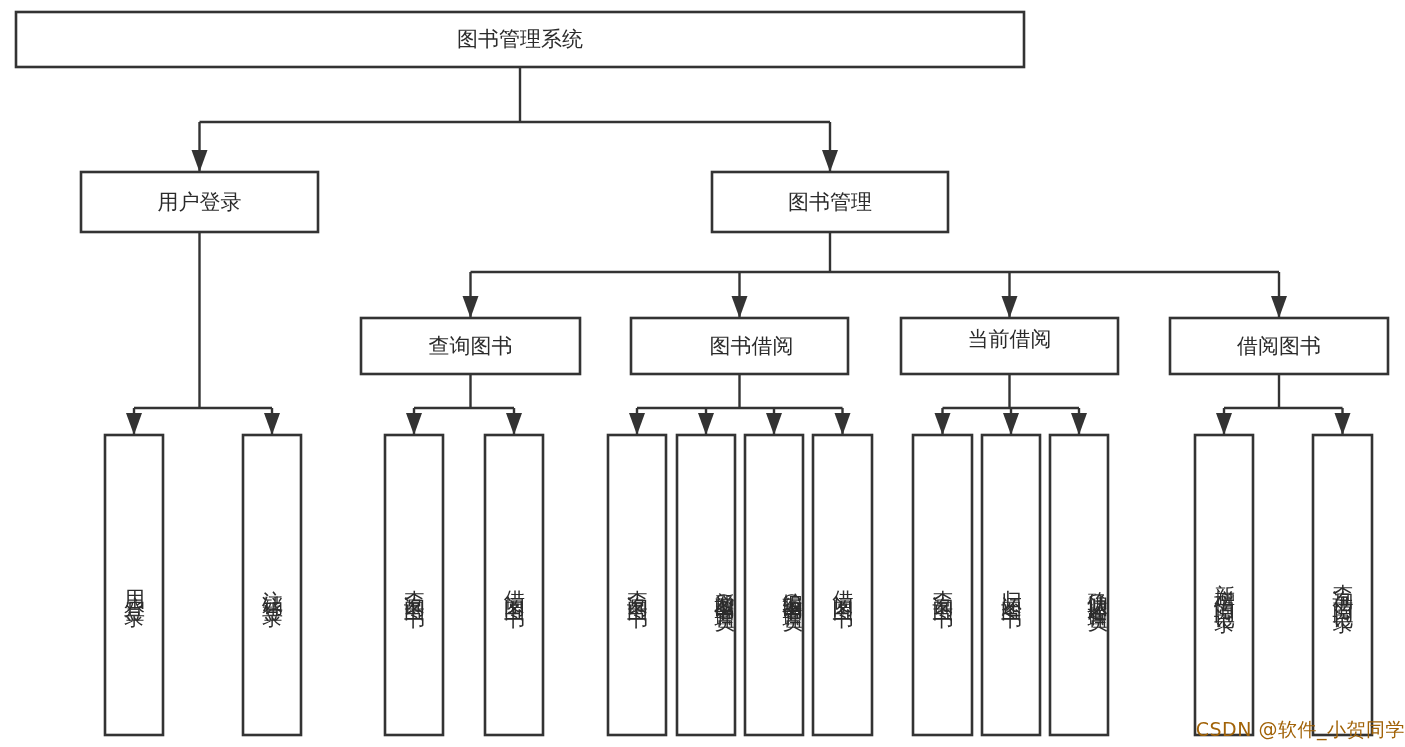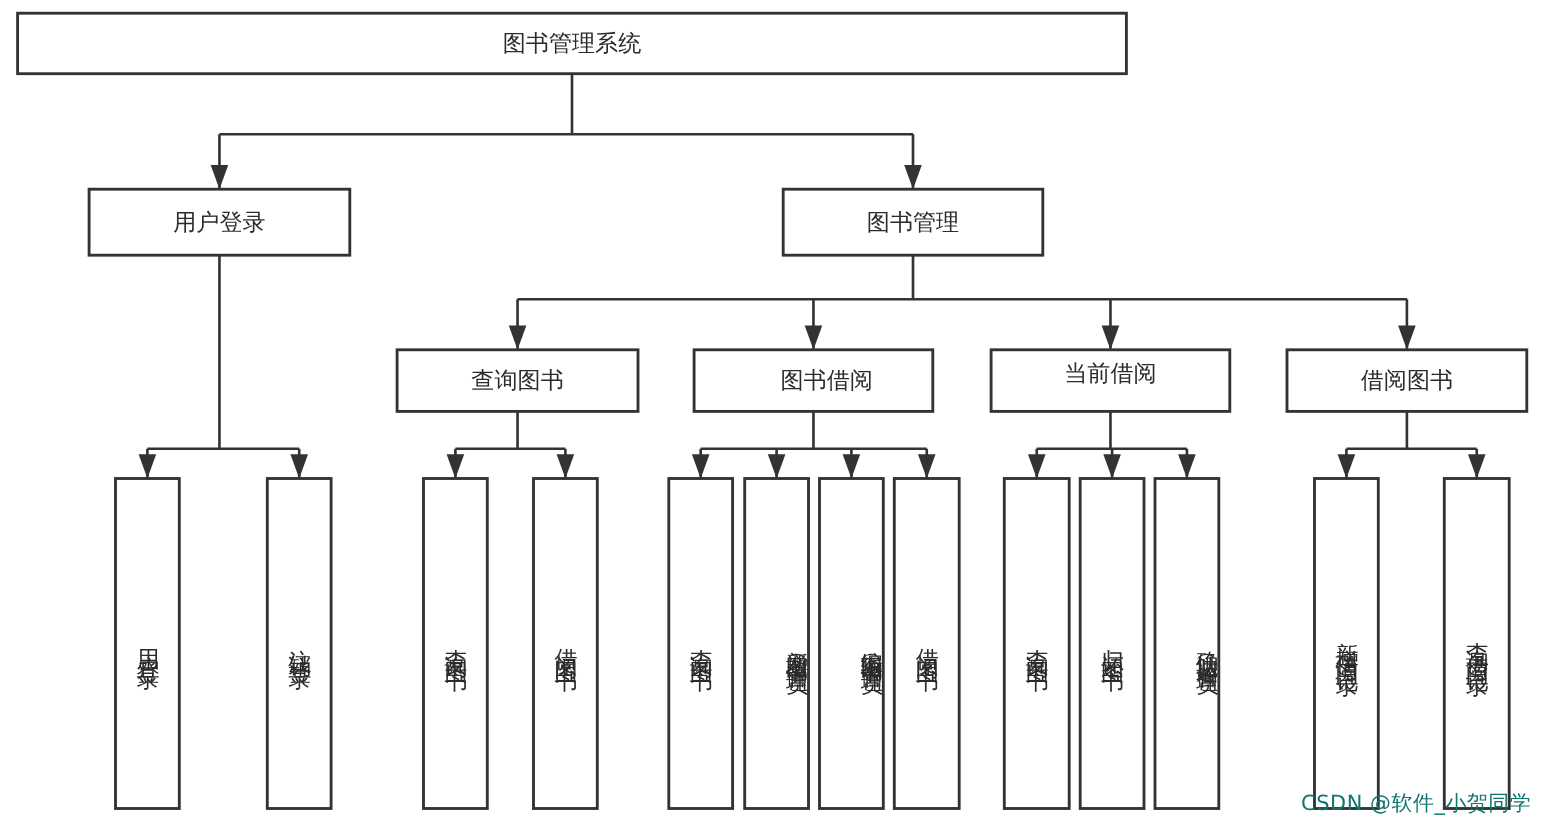--- a/index.html
+++ b/index.html
@@ -29,22 +29,22 @@
     text-orientation:upright;
     letter-spacing:5px;
     align-items:flex-start;
     justify-content:center;
     padding-top:8px;
     box-sizing:border-box;
   }
   .node-label.vert.mid{align-items:center;padding-top:0;}
   #watermark{
     position:absolute;
-    right:13px;bottom:4px;
-    color:#0f766e;
+    right:0;bottom:4px;
+    color:#a16207;
     font-size:19px;
     letter-spacing:0.5px;
     white-space:nowrap;
   }
 </style>
 </head>
 <body>
 
 <div id="diagram-root">
 

